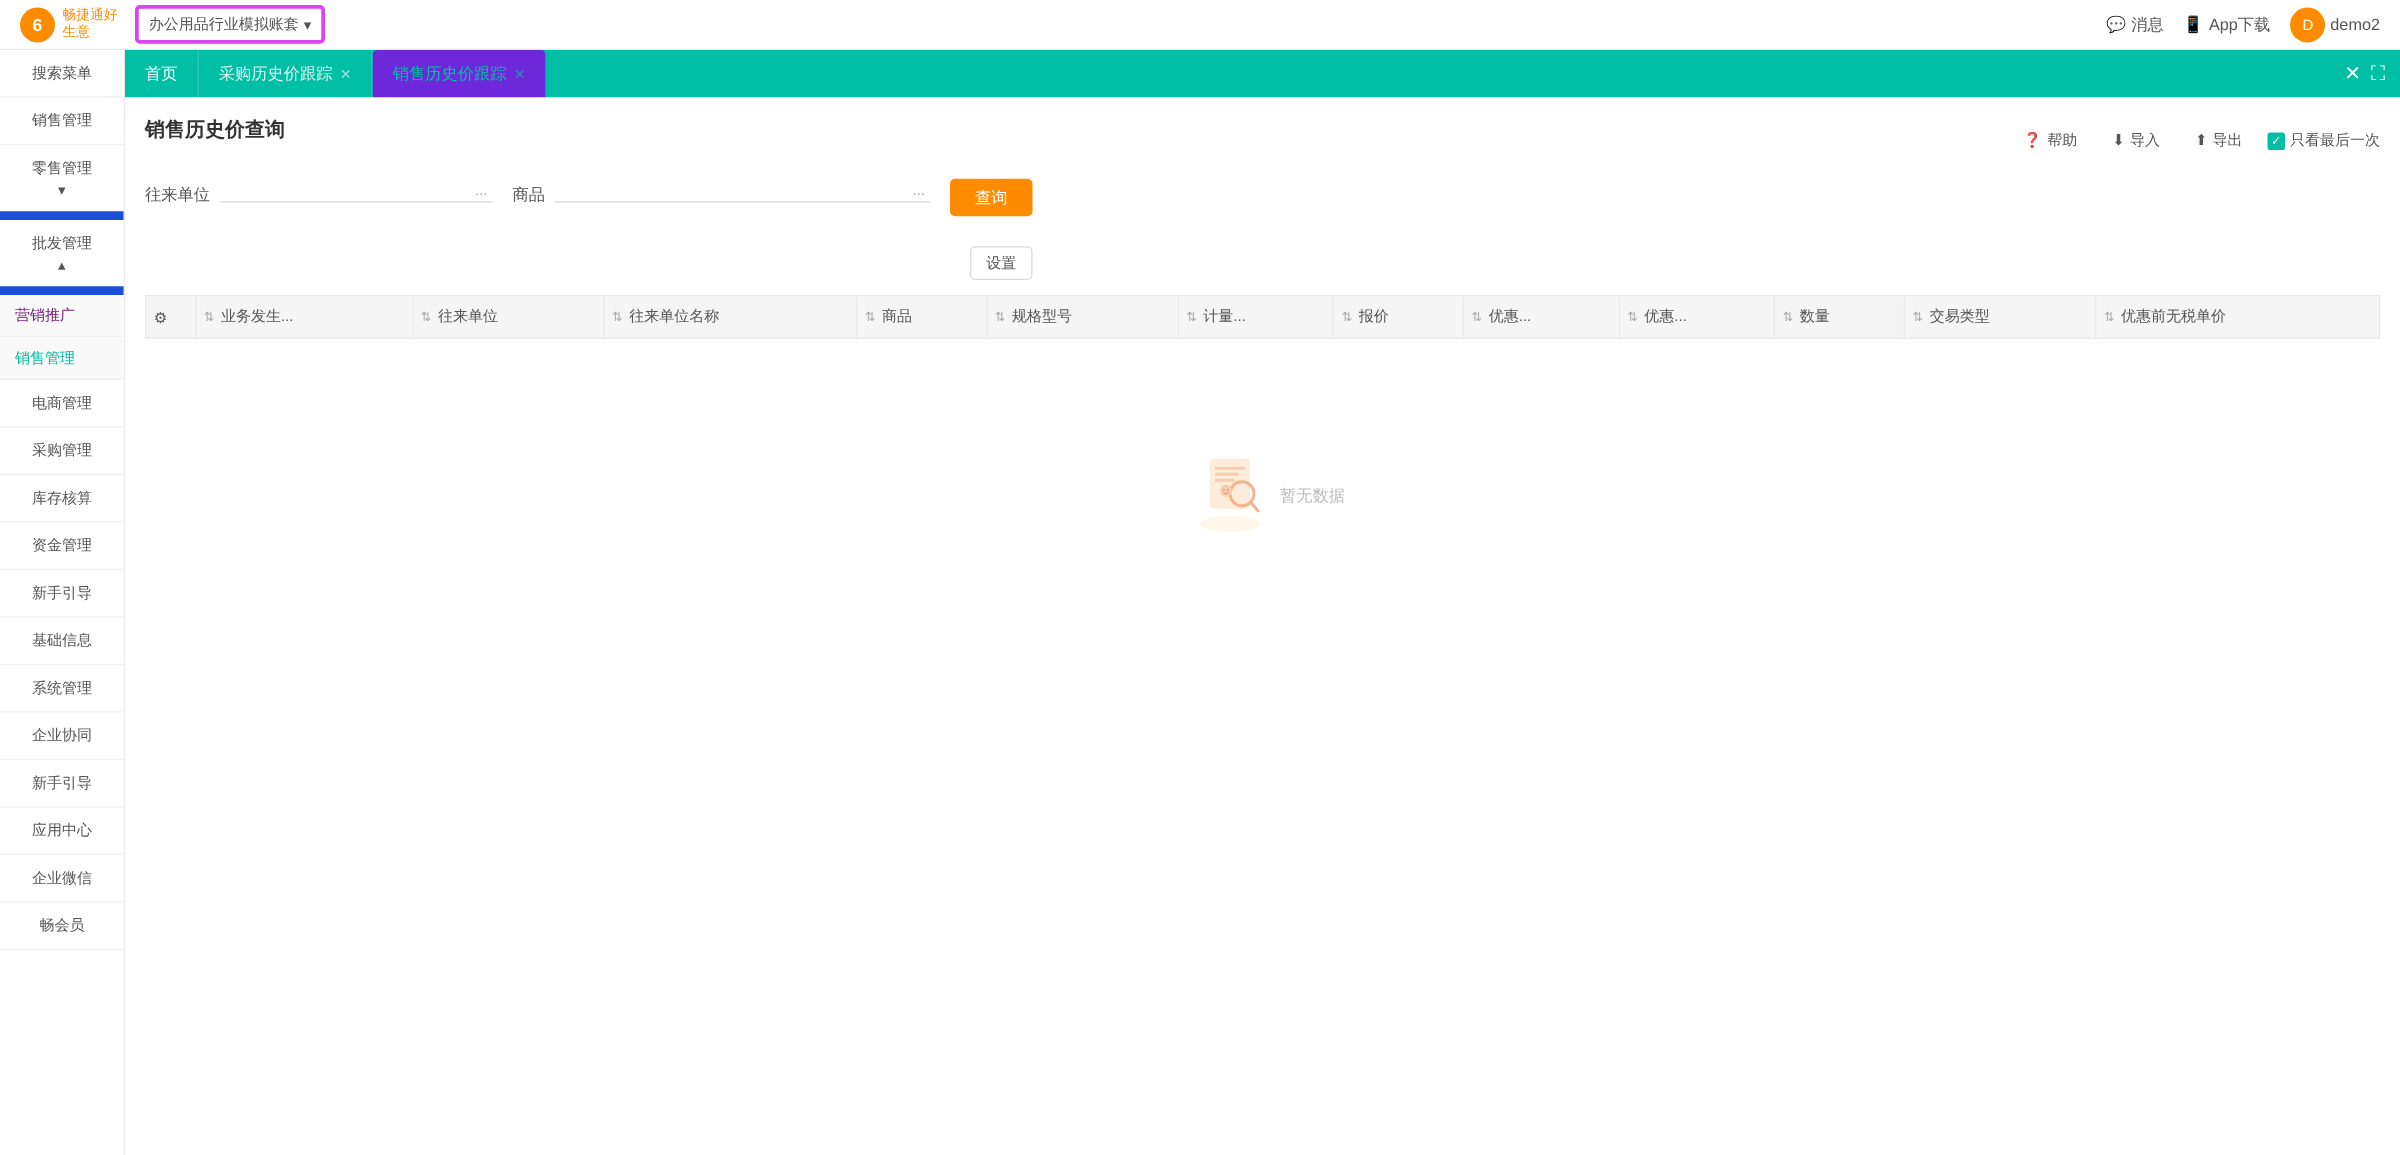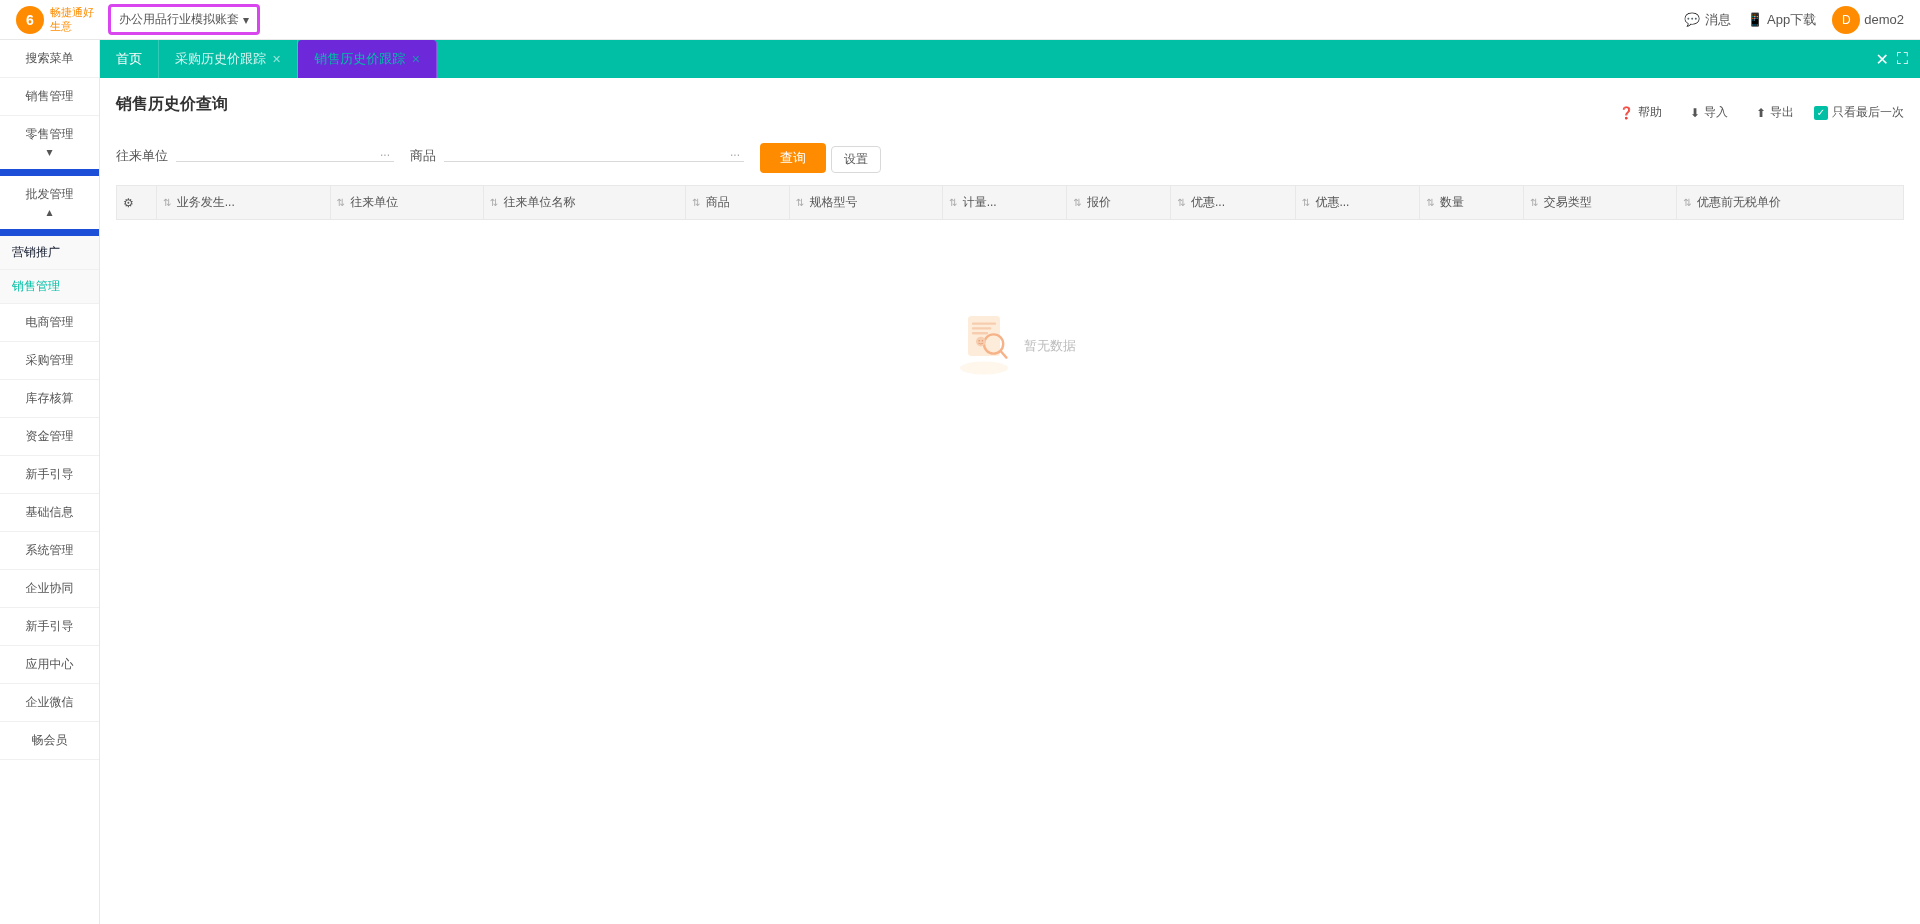--- a/index.html
+++ b/index.html
@@ -120,21 +120,21 @@
       text-align: center;
       cursor: pointer;
       font-size: 12px;
       color: #555;
       border-bottom: 1px solid #f0f0f0;
     }
     .sidebar-sub {
       background: #f9f9f9;
       padding: 8px 12px;
       font-size: 12px;
-      color: #0f172a;
+      color: #701a75;
       cursor: pointer;
       border-bottom: 1px solid #f0f0f0;
     }
     .sidebar-sub.active { color: #00bfa5; }
 
     
     .content-area {
       flex: 1;
       display: flex;
       flex-direction: column;
@@ -358,23 +358,23 @@
       margin-bottom: 12px;
       opacity: 0.8;
     }
     .empty-text {
       font-size: 13px;
       color: #bbb;
     }
 
     .query-btn-area {
       display: flex;
-      flex-direction: row;
+      flex-direction: column;
       align-items: flex-end;
-      gap: 5px;
+      gap: 24px;
     }
   </style>
 </head>
 <body>
 
 <div class="top-bar">
   <div class="top-bar-left">
     <div class="logo-area">
       <div class="logo-icon">
         <span>6</span>
@@ -478,21 +478,21 @@
         <span class="tab-close">✕</span>
       </div>
       <div class="tab-bar-actions">
         <span style="cursor:pointer;">✕</span>
         <span style="cursor:pointer;">⛶</span>
       </div>
     </div>
 
     <div class="page-content">
 
-      <div style="display:flex; justify-content:space-between; align-items:center; margin-bottom:12px;">
+      <div style="display:flex; justify-content:space-between; align-items:center; margin-bottom:12px;font-family:Liberation Serif, serif;">
         <h2 class="page-title">销售历史价查询</h2>
         <div class="top-actions-right">
           <div class="action-btn">
             <span>❓</span>
             <span>帮助</span>
           </div>
           <div class="action-btn">
             <span>⬇</span>
             <span>导入</span>
           </div>

